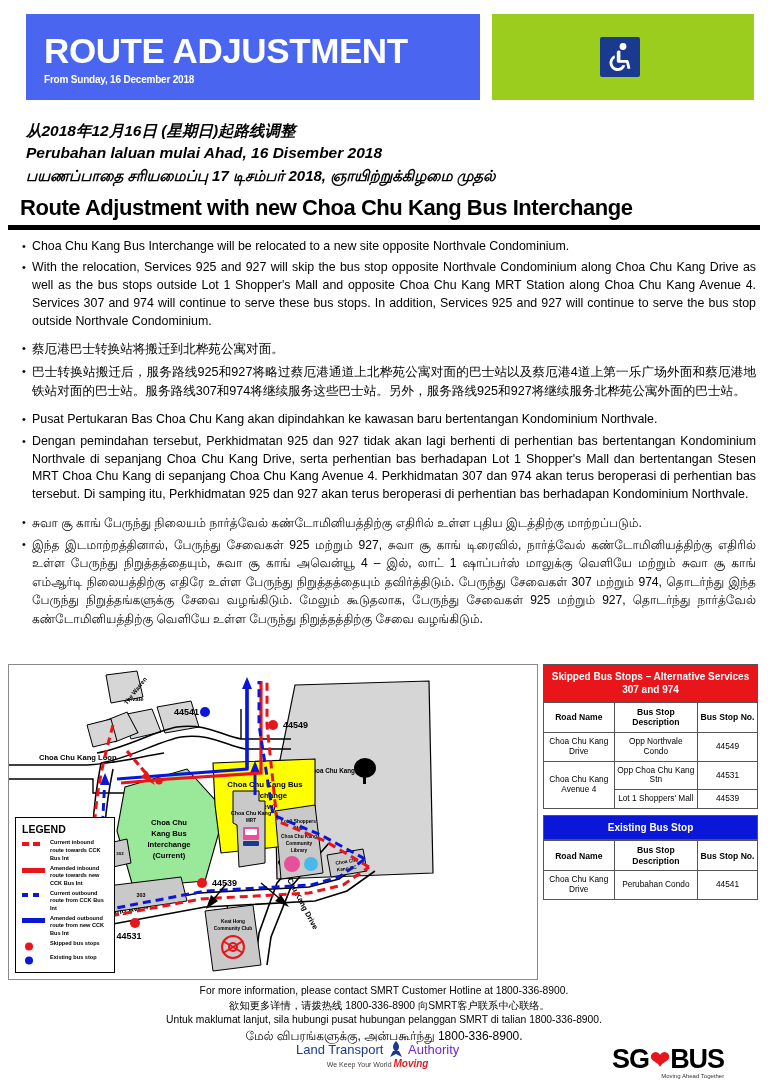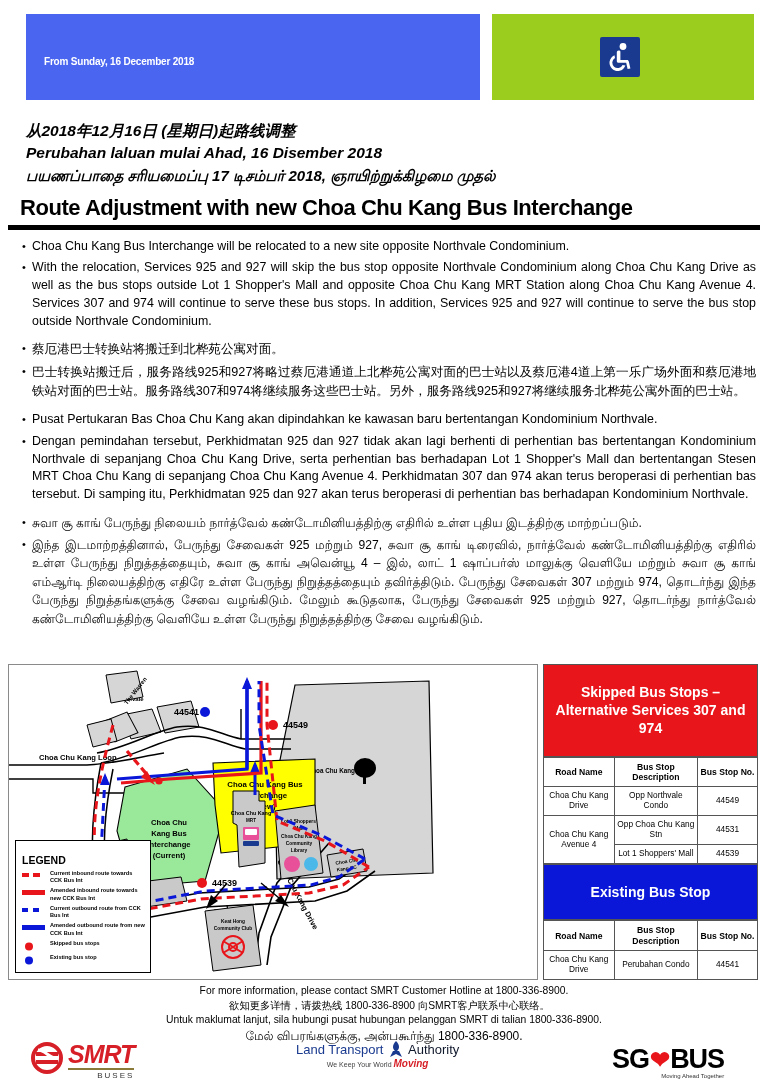--- a/index.html
+++ b/index.html
@@ -138,24 +138,24 @@
     height: 316px;
     border: 1.5px solid #8a8a8a;
     background: #fff;
     overflow: hidden;
   }
   .map-svg { position: absolute; left: 0; top: 0; }
 
   .legend-box {
     position: absolute;
     left: 6px; bottom: 6px;
-    width: 136px;
+    width: 100px;
     background: #fff;
     border: 1.5px solid #000;
-    padding: 13px 5px 5px 6px;
+    padding: 5px 5px 5px 6px;
   }
   .legend-title {
     font-size: 10.5px;
     font-weight: bold;
     margin-bottom: 4px;
   }
   .legend-item {
     display: flex;
     align-items: flex-start;
     margin-bottom: 2.5px;
@@ -184,23 +184,23 @@
     border: 1px solid #555;
     font-size: 8.3px;
     text-align: center;
     vertical-align: middle;
     padding: 4px 2px;
     line-height: 1.2;
   }
   .tbl-banner {
     color: #fff;
     font-weight: bold;
-    font-size: 14px;
+    font-size: 10px;
     line-height: 1.3;
-    padding: 18px 3px;
+    padding: 5px 3px;
     border: 1px solid #555;
     text-align: center;
   }
   .banner-red { background: #e8151b; }
   .banner-blue { background: #0a17d8; }
   table.bs th {
     font-weight: bold;
     font-size: 8.6px;
     background: #fff;
   }
@@ -235,32 +235,33 @@
   .logo-sgbus{ position: absolute; left: 612px; top: 6px; }
   .smrt-word {
     font-size: 25px; font-weight: bold; font-style: italic;
     color: #d61f26; letter-spacing: -1px;
   }
   .smrt-sub {
     font-size: 8px; letter-spacing: 2px; color: #333; text-align: right;
     border-top: 2px solid #8a7a3a; padding-top: 1px; margin-top: -1px;
   }
   .lta-top { font-size: 13px; color: #1a3a8f; white-space: nowrap; }
-  .lta-top .lta-auth { color: #0f172a; }
+  .lta-top .lta-auth { color: #6d28d9; }
   .lta-bot { font-size: 7px; color: #444; white-space: nowrap; text-align: center; }
   .lta-moving { color: #d61f26; font-style: italic; font-weight: bold; font-size: 10px; text-align: center; }
   .sg-word { font-size: 27px; font-weight: bold; color: #000; letter-spacing: -1px; display:flex; align-items:center; }
   .sg-heart { color: #e8151b; font-size: 24px; margin: 0 1px; }
   .sg-tag { font-size: 6px; color: #333; text-align: right; margin-top: -2px; }
 </style>
 </head>
 <body>
 
 <div class="header-row">
   <div class="title-block">
+    <div class="title-main">ROUTE ADJUSTMENT</div>
     <div class="title-sub">From Sunday, 16 December 2018</div>
   </div>
   <div class="svc-block">
     <div class="wheelchair">
       <svg width="32" height="32" viewBox="0 0 32 32" aria-hidden="true">
         <circle cx="19" cy="5.5" r="3.4" fill="#fff"></circle>
         <path d="M16.4 10.5 L16.4 19 L23 19 C24 19 24.6 19.6 24.8 20.6 L26.4 27.5 L23.6 28.1 L22.2 21.8 L14.6 21.8 C13.4 21.8 12.8 21 12.8 20 L12.8 11.6 C12.8 10.3 13.6 9.5 14.6 9.5 C15.6 9.5 16.4 10 16.4 10.5 Z" fill="#fff"></path>
         <path d="M10.5 14.2 A8.2 8.2 0 1 0 21.4 24.6 L18.6 24.0 A5.4 5.4 0 1 1 11.0 17.0 Z" fill="#fff"></path>
       </svg>
     </div>
@@ -568,35 +569,20 @@
 
 <div class="footer-text">
   <div class="ft-en">For more information, please contact SMRT Customer Hotline at 1800-336-8900.</div>
   <div class="ft-zh">欲知更多详情，请拨热线 1800-336-8900 向SMRT客户联系中心联络。</div>
   <div class="ft-ms">Untuk maklumat lanjut, sila hubungi pusat hubungan pelanggan SMRT di talian 1800-336-8900.</div>
   <div class="ft-ta">மேல் விபரங்களுக்கு, அன்பகூர்ந்து 1800-336-8900.</div>
 </div>
 
 <div class="logos">
 
-  <div class="logo-smrt">
-    <div style="display:flex;align-items:center;gap:4px;">
-      <span>
-        <svg width="34" height="34" viewBox="0 0 34 34">
-          <circle cx="17" cy="17" r="14" fill="none" stroke="#d61f26" stroke-width="4"></circle>
-          <path d="M6 13 L28 13 M6 21 L28 21" stroke="#d61f26" stroke-width="4"></path>
-          <path d="M8 9 C16 9 18 17 26 17" stroke="#fff" stroke-width="3" fill="none"></path>
-        </svg>
-      </span>
-      <div>
-        <div class="smrt-word">SMRT</div>
-        <div class="smrt-sub">BUSES</div>
-      </div>
-    </div>
-  </div>
 
   <div class="logo-lta">
     <div class="lta-top">
       <span>Land Transport</span>
       <span>
         <svg width="18" height="18" viewBox="0 0 18 18" style="vertical-align:-4px">
           <path d="M9 1 C5 5 5 9 9 12 C13 9 13 5 9 1 Z" fill="#1a3a8f"></path>
           <path d="M6 11 L3 17 L9 14 L15 17 L12 11 Z" fill="#1a3a8f"></path>
         </svg>
       </span>

